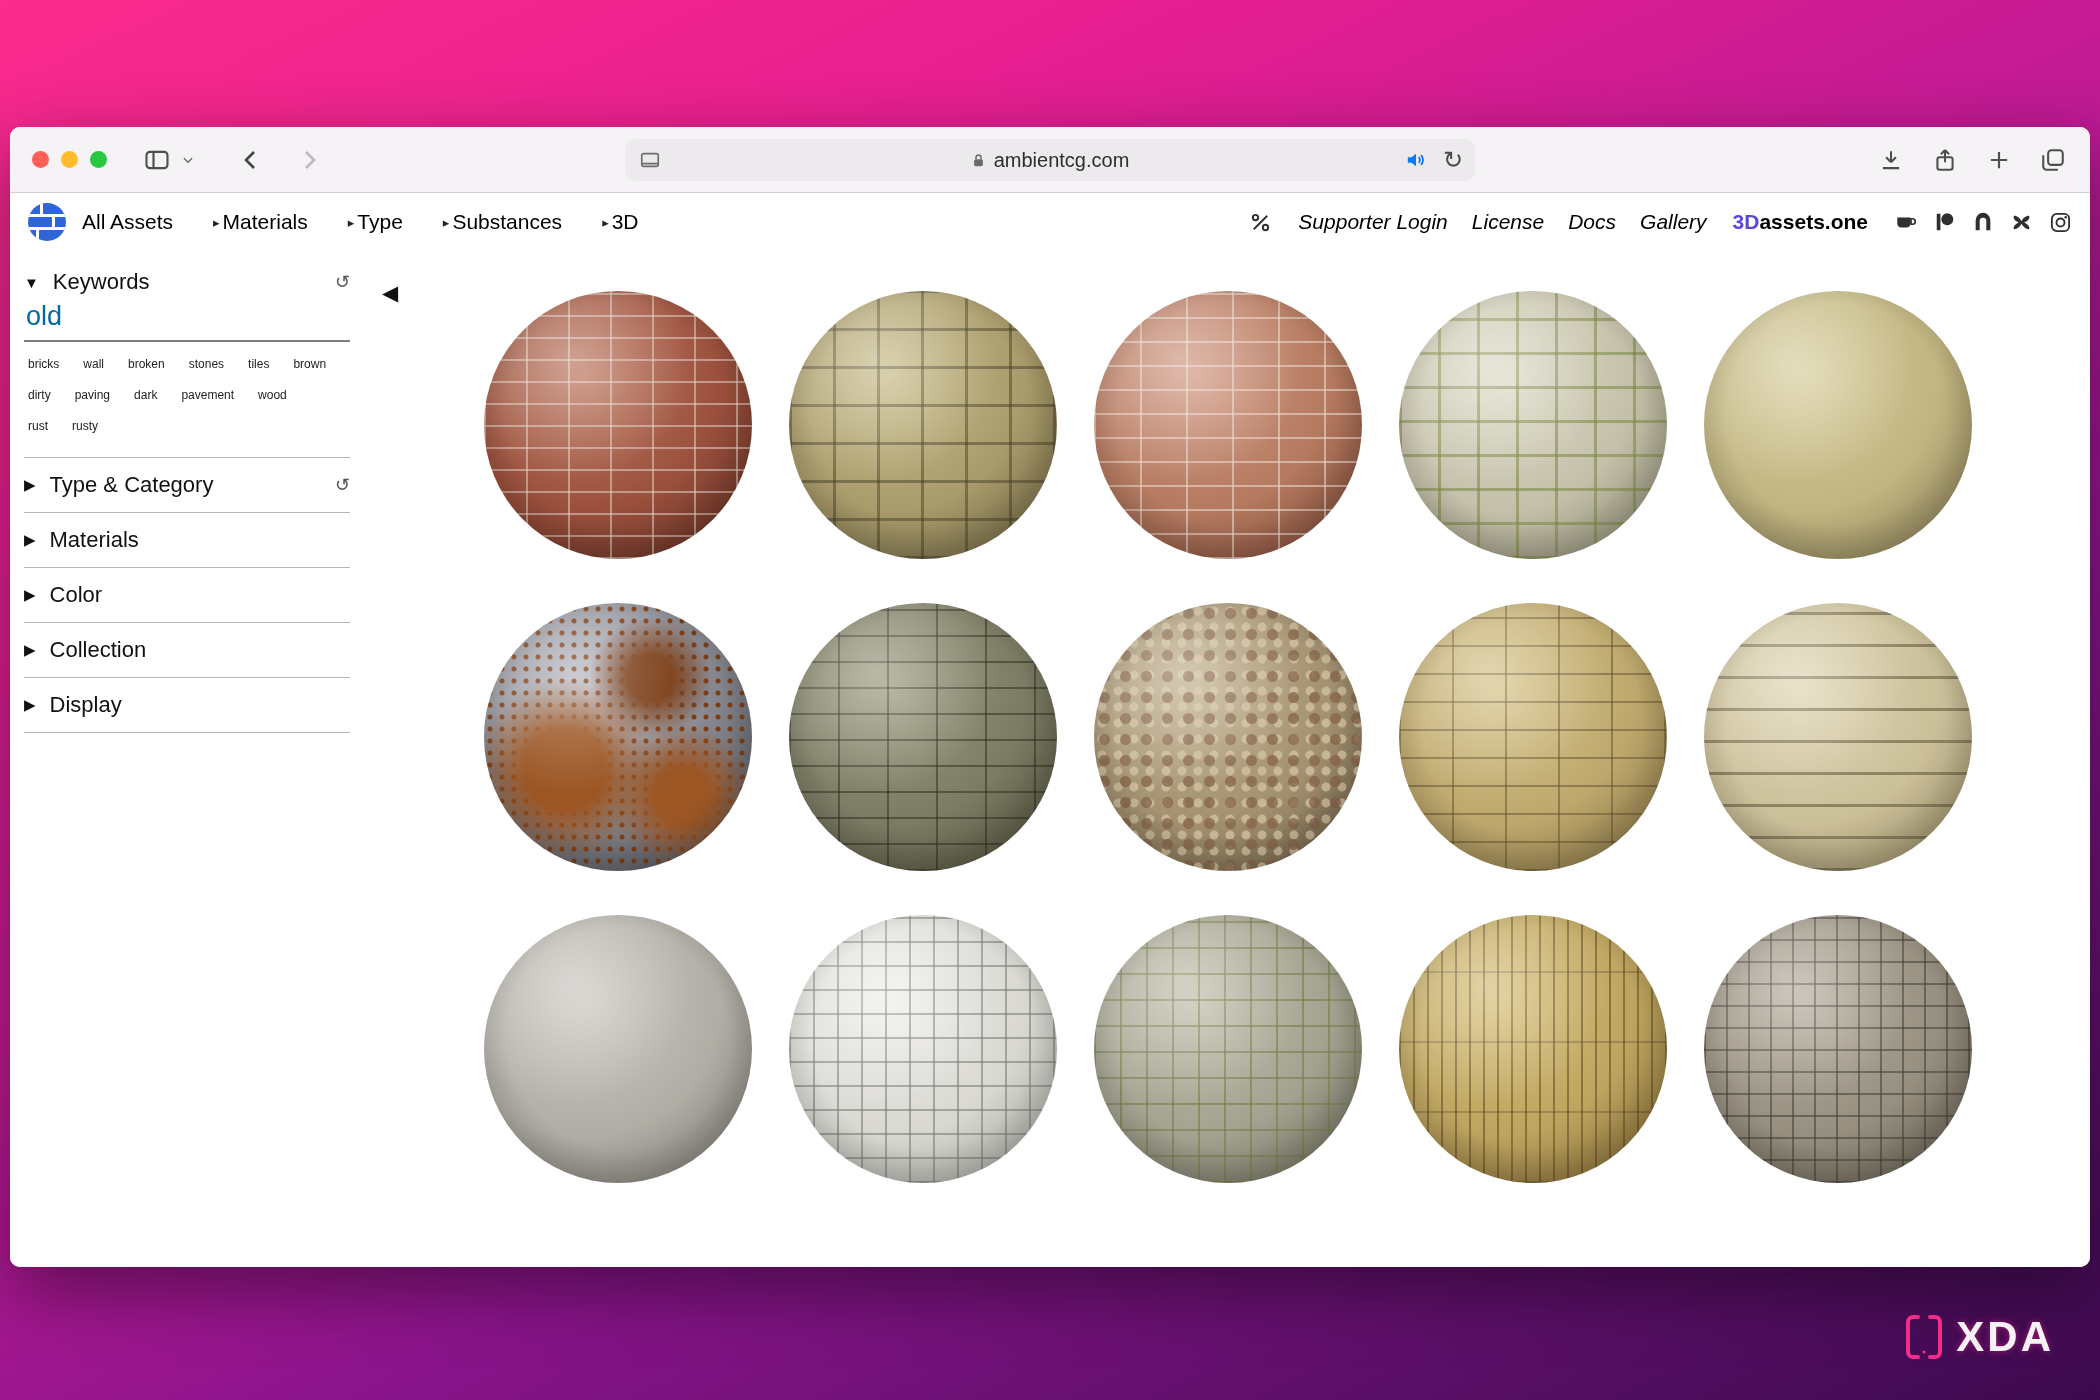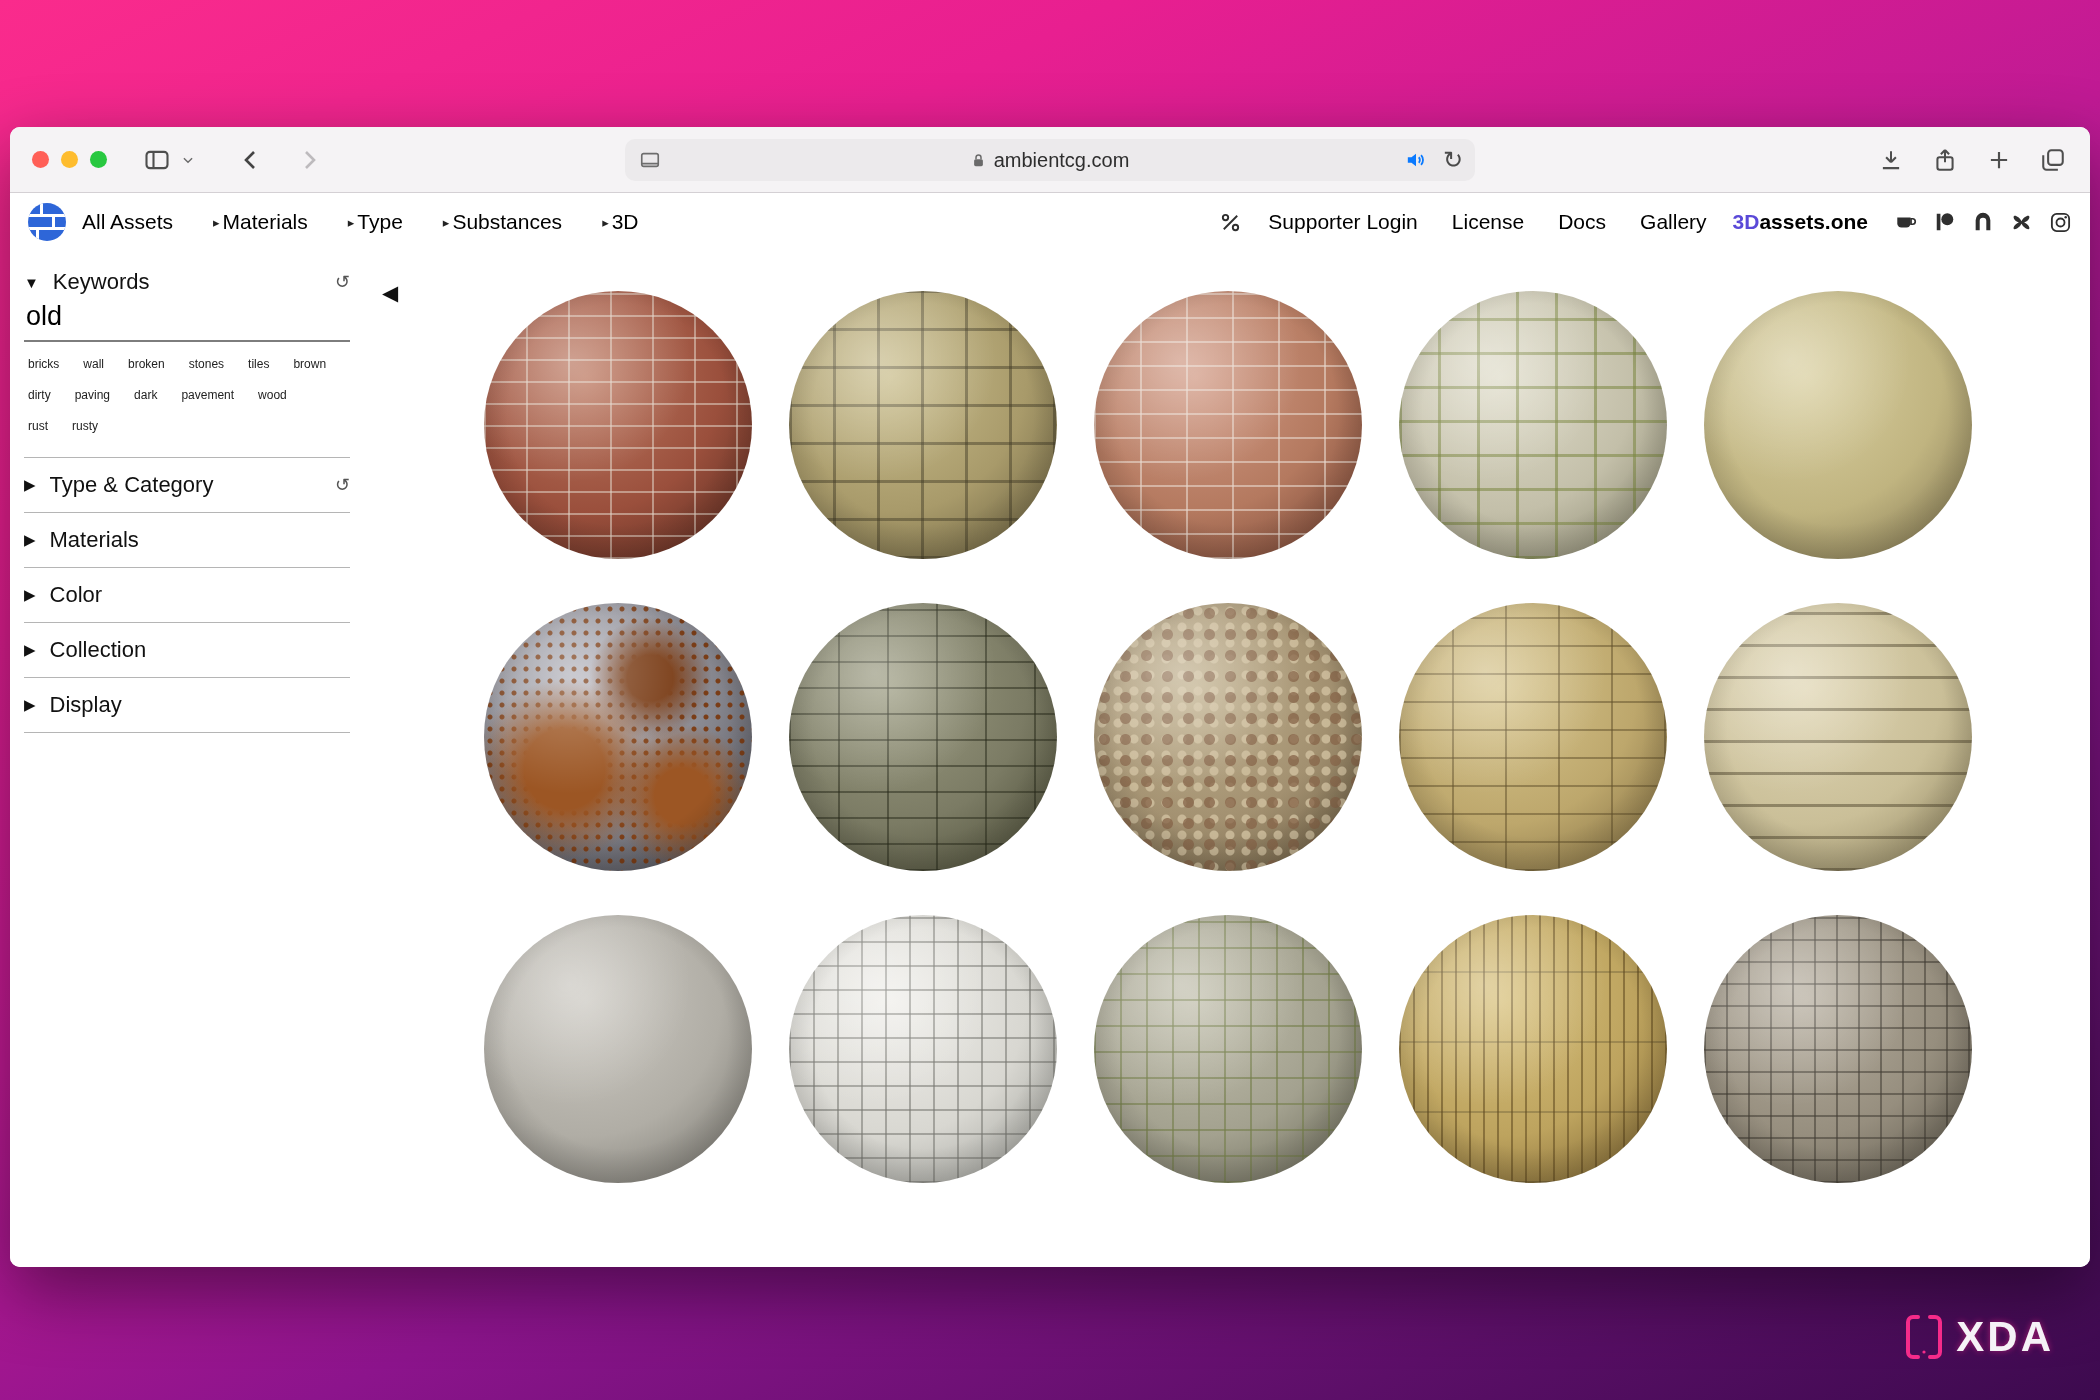--- a/index.html
+++ b/index.html
@@ -56,21 +56,21 @@
 
   .site-body { flex:1; display:flex; min-height:0; }
 
   
   .sidebar { width:356px; flex:0 0 356px; padding:10px 16px 0 14px; }
   .kw-header { display:flex; align-items:center; gap:14px; padding:8px 0 4px; font-size:22px; color:#111; }
   .tri { font-size:15px; color:#111; }
   .reset { margin-left:auto; font-size:18px; color:#555; cursor:pointer; }
   .kw-input {
     width:100%; border:none; border-bottom:2px solid #7d7d7d; background:transparent;
-    font-family:inherit; font-size:27px; color:#000000; padding:2px 2px 8px; outline:none;
+    font-family:inherit; font-size:27px; color:#0369a1; padding:2px 2px 8px; outline:none;
   }
   .tags { padding:12px 0 10px; border-bottom:1px solid #b5b5b5; max-height:128px; overflow:hidden; }
   .tag { display:inline-block; font-size:12px; color:#222; margin:0 20px 14px 4px; cursor:pointer; white-space:nowrap; }
   .section-row { display:flex; align-items:center; gap:14px; padding:14px 0; border-bottom:1px solid #b5b5b5; font-size:22px; color:#111; cursor:pointer; }
 
   
   .main { flex:1; position:relative; min-width:0; overflow:hidden; }
   .collapse-btn { position:absolute; left:16px; top:30px; font-size:21px; color:#111; cursor:pointer; }
   .results-title { text-align:center; font-size:31px; font-weight:500; color:#111; margin-top:44px; }
   .grid {
@@ -221,21 +221,21 @@
         </nav>
 
       <div class="header-right">
         <span class="tb-ico">
           <svg width="23" height="23" viewBox="0 0 24 24" fill="none" stroke="#2f2f2f" stroke-width="2">
               <path d="M5 19L19 5"></path>
               <circle cx="6.8" cy="6.8" r="2.8"></circle>
               <circle cx="17.2" cy="17.2" r="2.8"></circle>
             </svg>
         </span>
-        <span id="right-links" style="display:flex;gap:34px;">
+        <span id="right-links" style="display:flex;gap:24px;font-style:italic;">
             <span class="hdr-link">Supporter Login</span>
             <span class="hdr-link">License</span>
             <span class="hdr-link">Docs</span>
             <span class="hdr-link">Gallery</span>
           </span>
         <span class="brand">
           <span class="accent" id="brand-accent" style="color: rgb(90, 73, 216);">3D</span><span>assets.one</span>
         </span>
         <span class="social">
           <span class="tb-ico">

